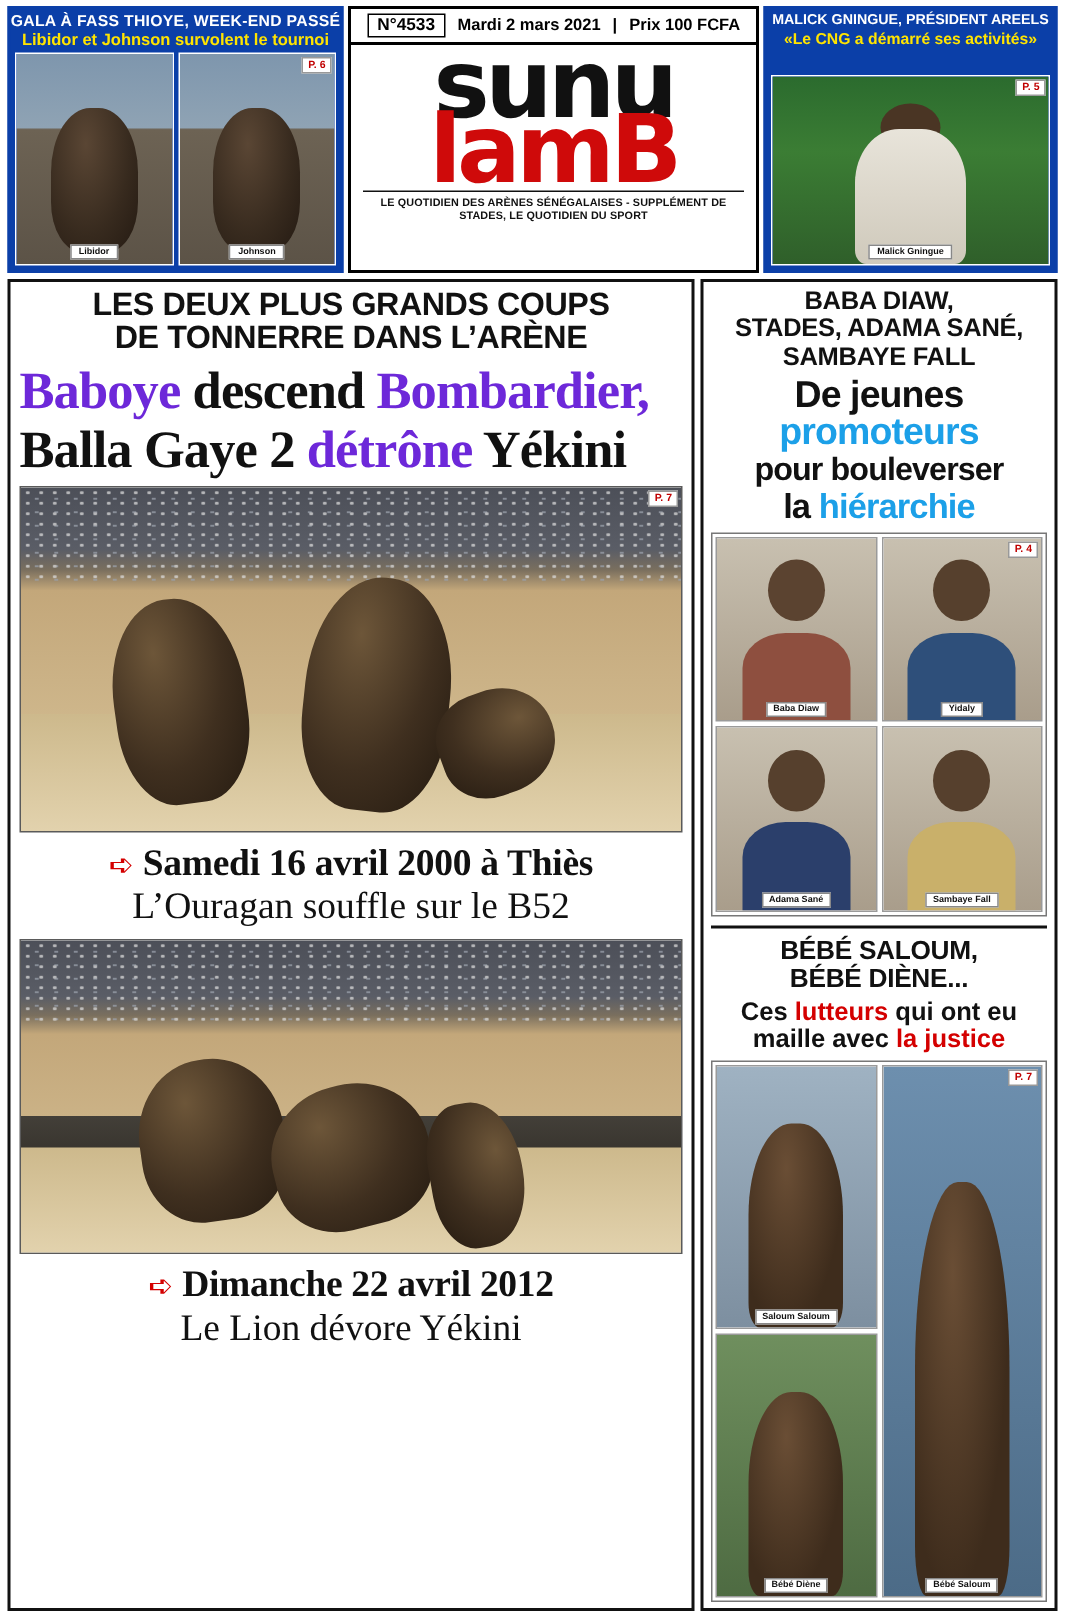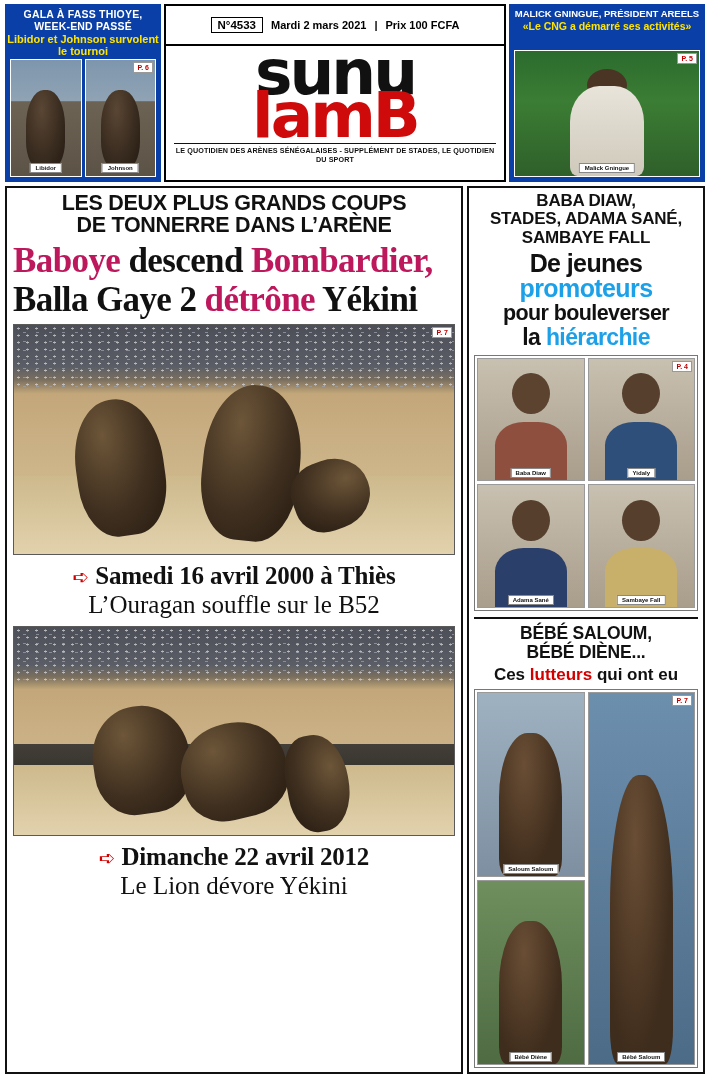--- a/index.html
+++ b/index.html
@@ -16,21 +16,21 @@
     padding: 4px 5px 2px 5px;
   }
 
   
   .topbar {
     display: flex;
     height: 178px;
     gap: 3px;
   }
   .top-left {
-    width: 156px;
+    width: 224px;
     border: 2px solid #0b3fa8;
     background: #0b3fa8;
     display: flex;
     flex-direction: column;
   }
   .top-left .kicker {
     color: #ffffff;
     font-size: 10.5px;
     font-weight: bold;
     text-align: center;
@@ -101,21 +101,21 @@
     border: 2px solid #000;
     background: #fff;
     overflow: hidden;
   }
   .mast-strip {
     display: flex;
     align-items: center;
     justify-content: center;
     gap: 8px;
     border-bottom: 2px solid #000;
-    height: 40px;
+    height: 24px;
     font-size: 11px;
     font-weight: bold;
     background: #fff;
   }
   .mast-strip .box {
     border: 1.5px solid #000;
     padding: 1px 6px;
     font-size: 11.5px;
   }
   .mast-logo {
@@ -217,21 +217,21 @@
   .head-main {
     font-family: "Liberation Serif", serif;
     font-size: 35px;
     font-weight: bold;
     line-height: 1.02;
     color: #111;
     margin-top: 6px;
     letter-spacing: -0.6px;
     white-space: nowrap;
   }
-  .head-main .red { color: #be185d; }
+  .head-main .red { color: #6d28d9; }
   .head-main.l2 { margin-top: 3px; }
 
   .photo-wrap {
     position: relative;
     border: 1px solid #5a5a5a;
     margin-top: 7px;
     overflow: hidden;
   }
   .big-photo-1 { height: 231px; }
   .big-photo-2 { height: 210px; }
@@ -517,20 +517,21 @@
         </div>
       </div>
 
       <div class="divider"></div>
 
       <div class="r2-head">BÉBÉ SALOUM,</div>
       <div class="r2-head">BÉBÉ DIÈNE...</div>
 
       <div class="r2-sub">
         <div><span>Ces </span><span class="red">lutteurs</span><span> qui ont eu</span></div>
+        <div><span>maille avec </span><span class="red">la justice</span></div>
       </div>
 
       <div class="grid3">
         <div class="cell">
           <div class="muscle"></div>
           <div class="cap">Saloum Saloum</div>
         </div>
         <div class="cell tall">
           <div class="muscle blue"></div>
           <div class="pagetag">P. 7</div>

